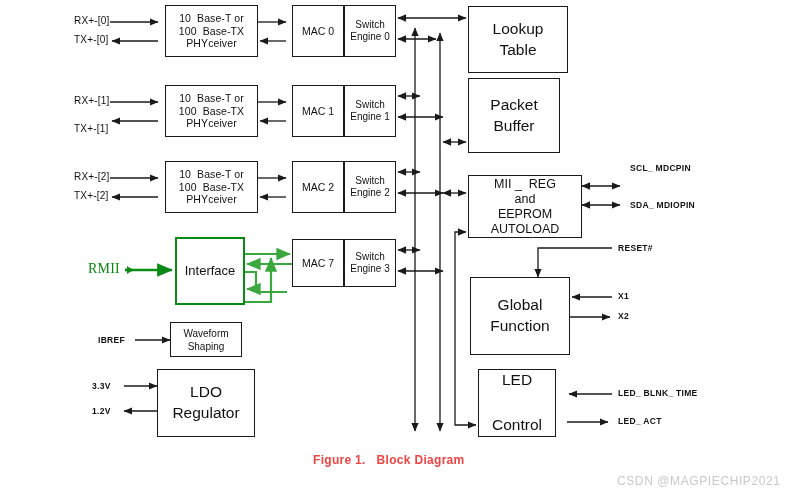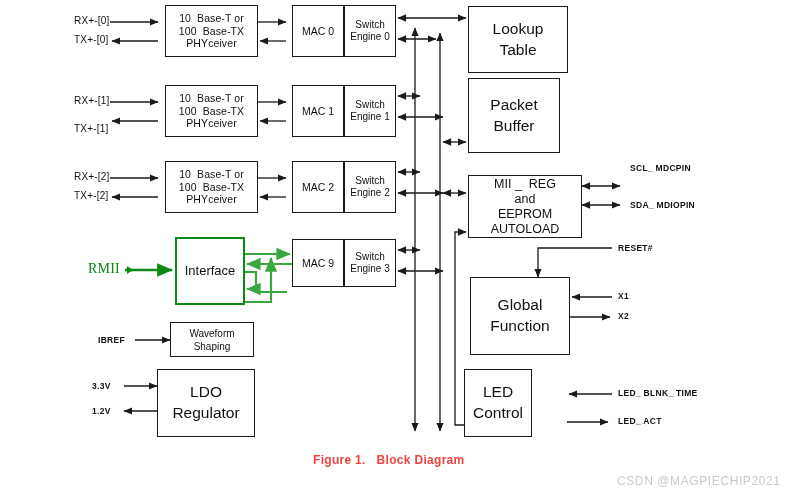--- a/index.html
+++ b/index.html
@@ -165,28 +165,28 @@
 </div>
 <div class="box se" style="left:344px;top:161px;width:52px;height:52px;">
   <span class="ln">Switch</span>
   <span class="ln">Engine 2</span>
 </div>
 
 <div class="box iface green" style="left:175px;top:237px;width:70px;height:68px;">
   <span class="ln">Interface</span>
 </div>
 <div class="box mac" style="left:292px;top:239px;width:52px;height:48px;">
-  <span class="ln">MAC 9</span>
+  <span class="ln">MAC 7</span>
 </div>
 <div class="box se" style="left:344px;top:239px;width:52px;height:48px;">
   <span class="ln">Switch</span>
   <span class="ln">Engine 3</span>
 </div>
 
-<div class="box wf" style="left:170px;top:322px;width:84px;height:35px;">
+<div class="box wf" style="left:170px;top:322px;width:72px;height:35px;">
   <span class="ln">Waveform</span>
   <span class="ln">Shaping</span>
 </div>
 
 <div class="box big" style="left:157px;top:369px;width:98px;height:68px;">
   <span class="ln">LDO</span>
   <span class="ln">Regulator</span>
 </div>
 
 <div class="box big" style="left:468px;top:6px;width:100px;height:67px;">
@@ -204,21 +204,21 @@
   <span class="ln">and</span>
   <span class="ln">EEPROM</span>
   <span class="ln">AUTOLOAD</span>
 </div>
 
 <div class="box big" style="left:470px;top:277px;width:100px;height:78px;">
   <span class="ln">Global</span>
   <span class="ln">Function</span>
 </div>
 
-<div class="box big" style="left:464px;top:369px;width:68px;height:68px;">
+<div class="box big" style="left:478px;top:369px;width:78px;height:68px;justify-content:space-between;">
   <span class="ln">LED</span>
   <span class="ln">Control</span>
 </div>
 
 <div class="lbl" style="left:74px;top:15px;">RX+-[0]</div>
 <div class="lbl" style="left:74px;top:34px;">TX+-[0]</div>
 <div class="lbl" style="left:74px;top:95px;">RX+-[1]</div>
 <div class="lbl" style="left:74px;top:123px;">TX+-[1]</div>
 <div class="lbl" style="left:74px;top:171px;">RX+-[2]</div>
 <div class="lbl" style="left:74px;top:190px;">TX+-[2]</div>

